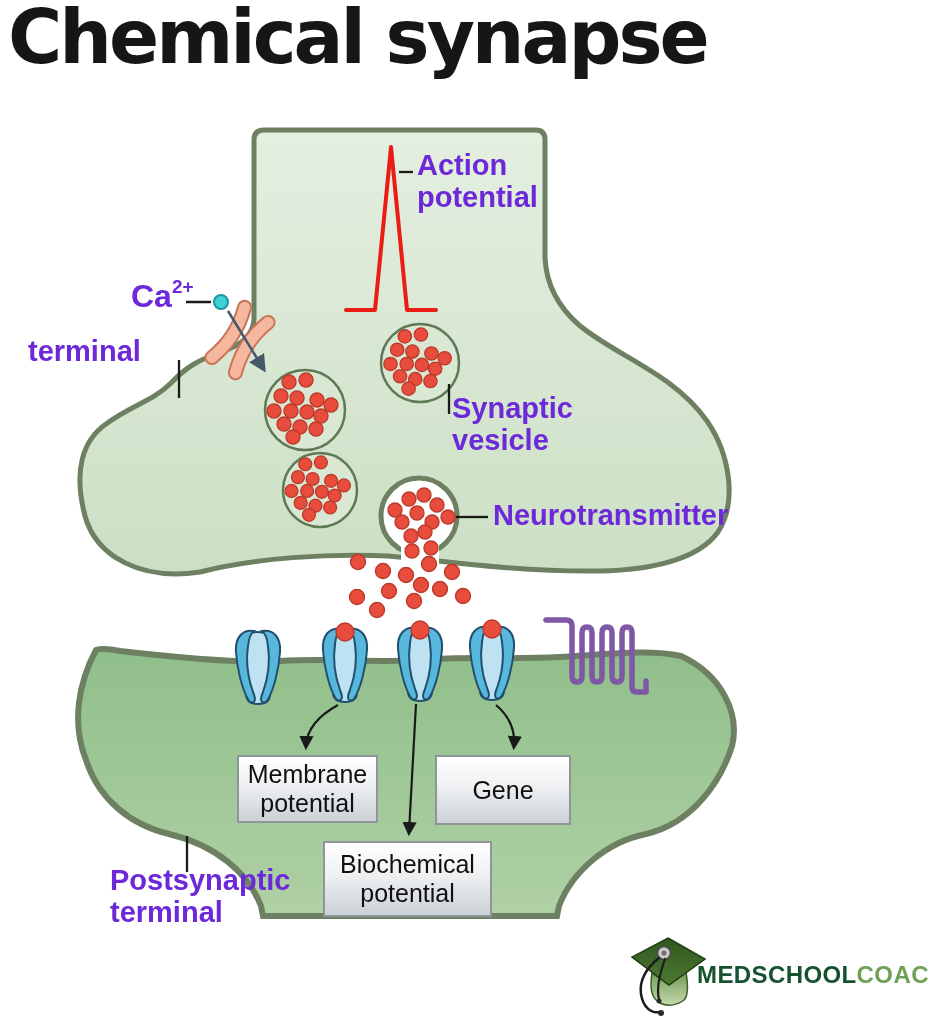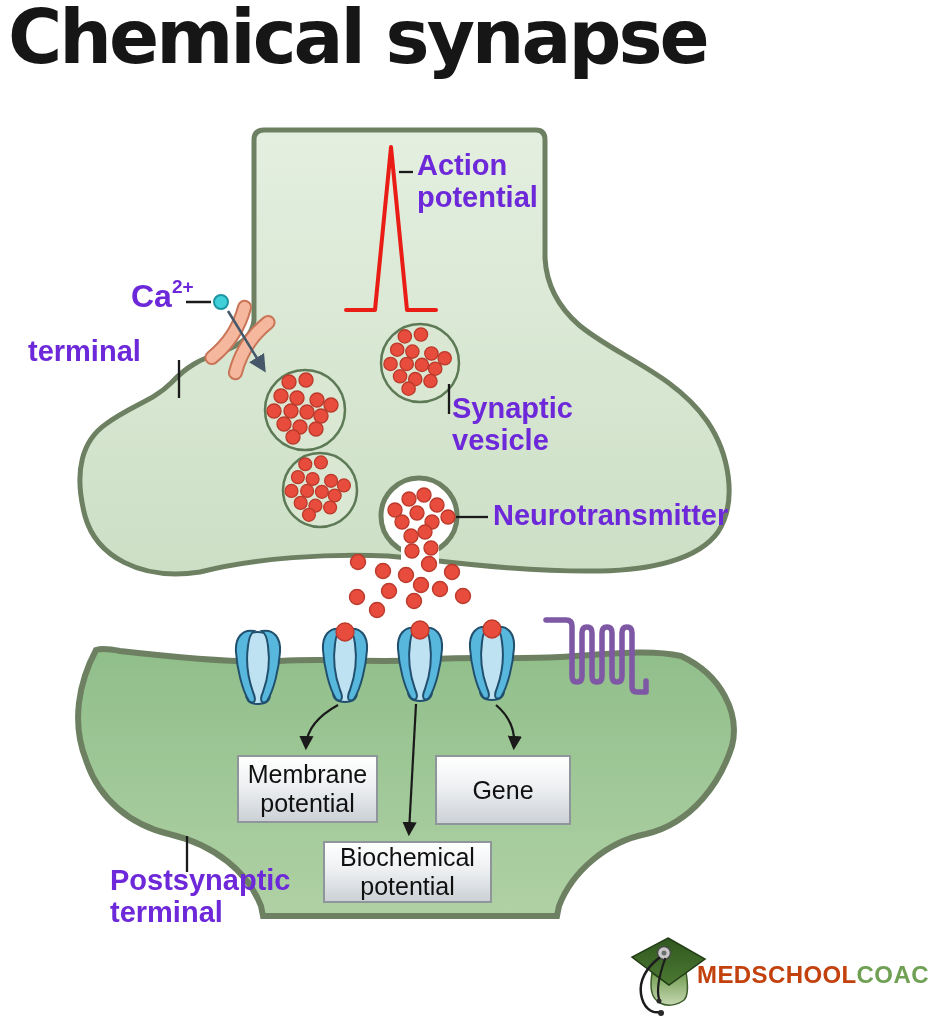--- a/index.html
+++ b/index.html
@@ -12,21 +12,21 @@
   .lbl{position:absolute;color:#6d28d9;font-weight:600;font-size:29px;line-height:1.1;
        white-space:nowrap;}
   .ca-sym{font-size:32px;font-weight:700;}
   .ca-charge{font-size:19px;font-weight:700;vertical-align:14px;}
   .obox{position:absolute;display:flex;flex-direction:column;align-items:center;justify-content:center;
         background:linear-gradient(180deg,#ffffff 0%,#eef0f2 45%,#ccd1d6 100%);
         border:2px solid #8e959b;color:#101010;font-weight:400;font-size:25px;line-height:1.16;
         text-align:center;box-sizing:border-box;}
   .logo-text{position:absolute;left:697px;top:961px;font-size:24px;font-weight:700;
              letter-spacing:.4px;white-space:nowrap;}
-  .logo-text .p1{color:#c2410c;}
+  .logo-text .p1{color:#14532d;}
   .logo-text .p2{color:#6fa054;}
   .nt{fill:#e84c3d;stroke:#bb3a2b;stroke-width:1.4;}
 </style>
 </head>
 <body>
 
 <div class="stage">
 
   <svg width="930" height="1028" viewBox="0 0 930 1028">
     <defs>
@@ -218,20 +218,20 @@
     <div>terminal</div>
   </div>
 
   <div class="obox" style="left:237px;top:755px;width:141px;height:68px;">
     <div>Membrane</div>
     <div>potential</div>
   </div>
   <div class="obox" style="left:435px;top:755px;width:136px;height:70px;">
     <div>Gene</div>
   </div>
-  <div class="obox" style="left:323px;top:841px;width:169px;height:62px;">
+  <div class="obox" style="left:323px;top:841px;width:169px;height:76px;">
     <div>Biochemical</div>
     <div>potential</div>
   </div>
 
   <div class="logo-text"><span class="p1">MEDSCHOOL</span><span class="p2">COACH</span></div>
 
 </div>
 
 </body></html>

